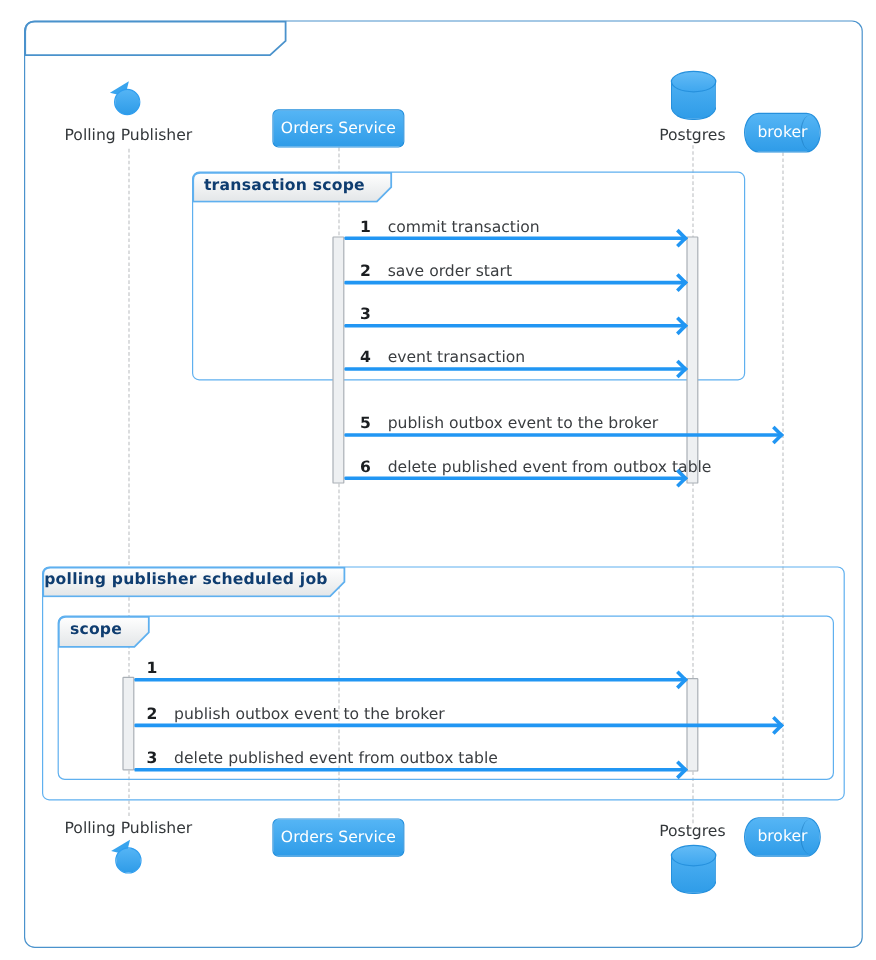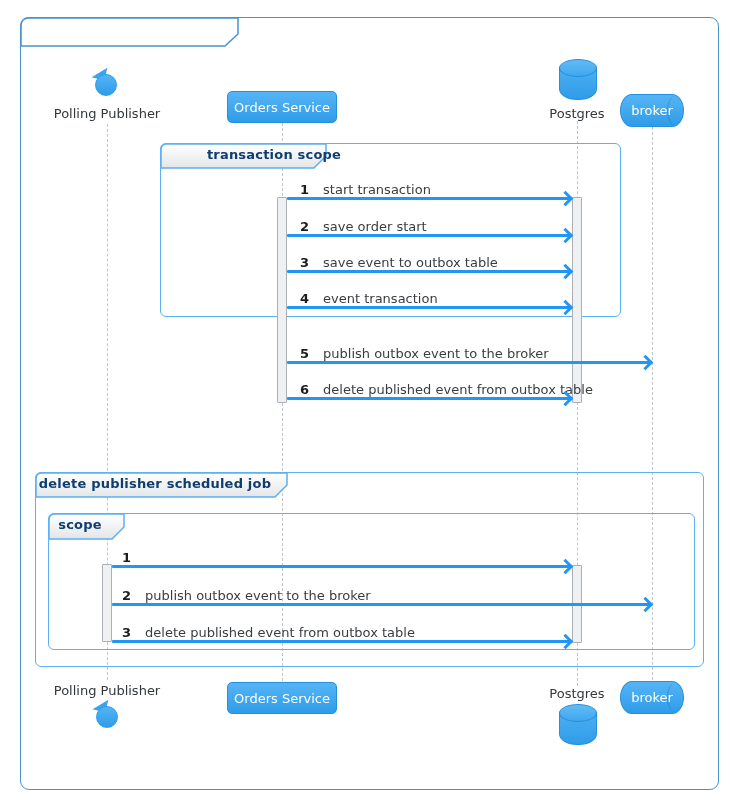--- a/index.html
+++ b/index.html
@@ -69,56 +69,55 @@
   <div class="abs frame" style="left:160px;top:143px;width:459px;height:172px;"></div>
   <svg class="abs tab-svg" style="left:160px;top:143px;" width="168" height="26">
     <defs>
         <linearGradient id="g1" x1="0" y1="0" x2="0" y2="1">
       <stop offset="0" stop-color="#ffffff"></stop>
           <stop offset="1" stop-color="#e3e6e8"></stop>
         </linearGradient>
       </defs>
     <path d="M7,1 H166 V13 L154,25 H1 V7 Q1,1 7,1 Z" fill="url(#g1)" stroke="#5fb0ef" stroke-width="1.5"></path>
   </svg>
-  <div class="tab-label" style="left:160px;top:147px;width:154px;margin-left:37px;">transaction scope</div>
+  <div class="tab-label" style="left:160px;top:147px;width:154px;">transaction scope</div>
 
   <div class="abs frame" style="left:35px;top:472px;width:667px;height:193px;"></div>
   <svg class="abs tab-svg" style="left:35px;top:472px;" width="254" height="26">
     <path d="M7,1 H252 V13 L240,25 H1 V7 Q1,1 7,1 Z" fill="url(#g1)" stroke="#5fb0ef" stroke-width="1.5"></path>
   </svg>
-  <div class="tab-label" style="left:35px;top:476px;width:240px;">delete publisher scheduled job</div>
+  <div class="tab-label" style="left:35px;top:476px;width:240px;">polling publisher scheduled job</div>
 
   <div class="abs frame" style="left:48px;top:513px;width:645px;height:135px;"></div>
   <svg class="abs tab-svg" style="left:48px;top:513px;" width="78" height="27">
     <path d="M7,1 H76 V14 L64,26 H1 V7 Q1,1 7,1 Z" fill="url(#g1)" stroke="#5fb0ef" stroke-width="1.5"></path>
   </svg>
   <div class="tab-label" style="left:48px;top:517px;width:64px;">scope</div>
 
   <div class="abs activation" style="left:277px;top:197px;height:206px;"></div>
   <div class="abs activation" style="left:572px;top:197px;height:206px;"></div>
   <div class="abs activation" style="left:102px;top:564px;height:78px;"></div>
   <div class="abs activation" style="left:572px;top:565px;height:78px;"></div>
 
   <div class="abs msg-row" style="left:300px;top:181px;">
     <span class="msg-num">1</span>
-    <span>start transaction</span>
+    <span>commit transaction</span>
   </div>
   <div class="abs arrow-line" style="left:287px;top:197px;width:283px;"></div>
   <div class="abs arrow-head" style="left:560px;top:193px;"></div>
 
   <div class="abs msg-row" style="left:300px;top:218px;">
     <span class="msg-num">2</span>
     <span>save order start</span>
   </div>
   <div class="abs arrow-line" style="left:287px;top:234px;width:283px;"></div>
   <div class="abs arrow-head" style="left:560px;top:230px;"></div>
 
   <div class="abs msg-row" style="left:300px;top:254px;">
     <span class="msg-num">3</span>
-    <span>save event to outbox table</span>
   </div>
   <div class="abs arrow-line" style="left:287px;top:270px;width:283px;"></div>
   <div class="abs arrow-head" style="left:560px;top:266px;"></div>
 
   <div class="abs msg-row" style="left:300px;top:290px;">
     <span class="msg-num">4</span>
     <span>event transaction</span>
   </div>
   <div class="abs arrow-line" style="left:287px;top:306px;width:283px;"></div>
   <div class="abs arrow-head" style="left:560px;top:302px;"></div>

